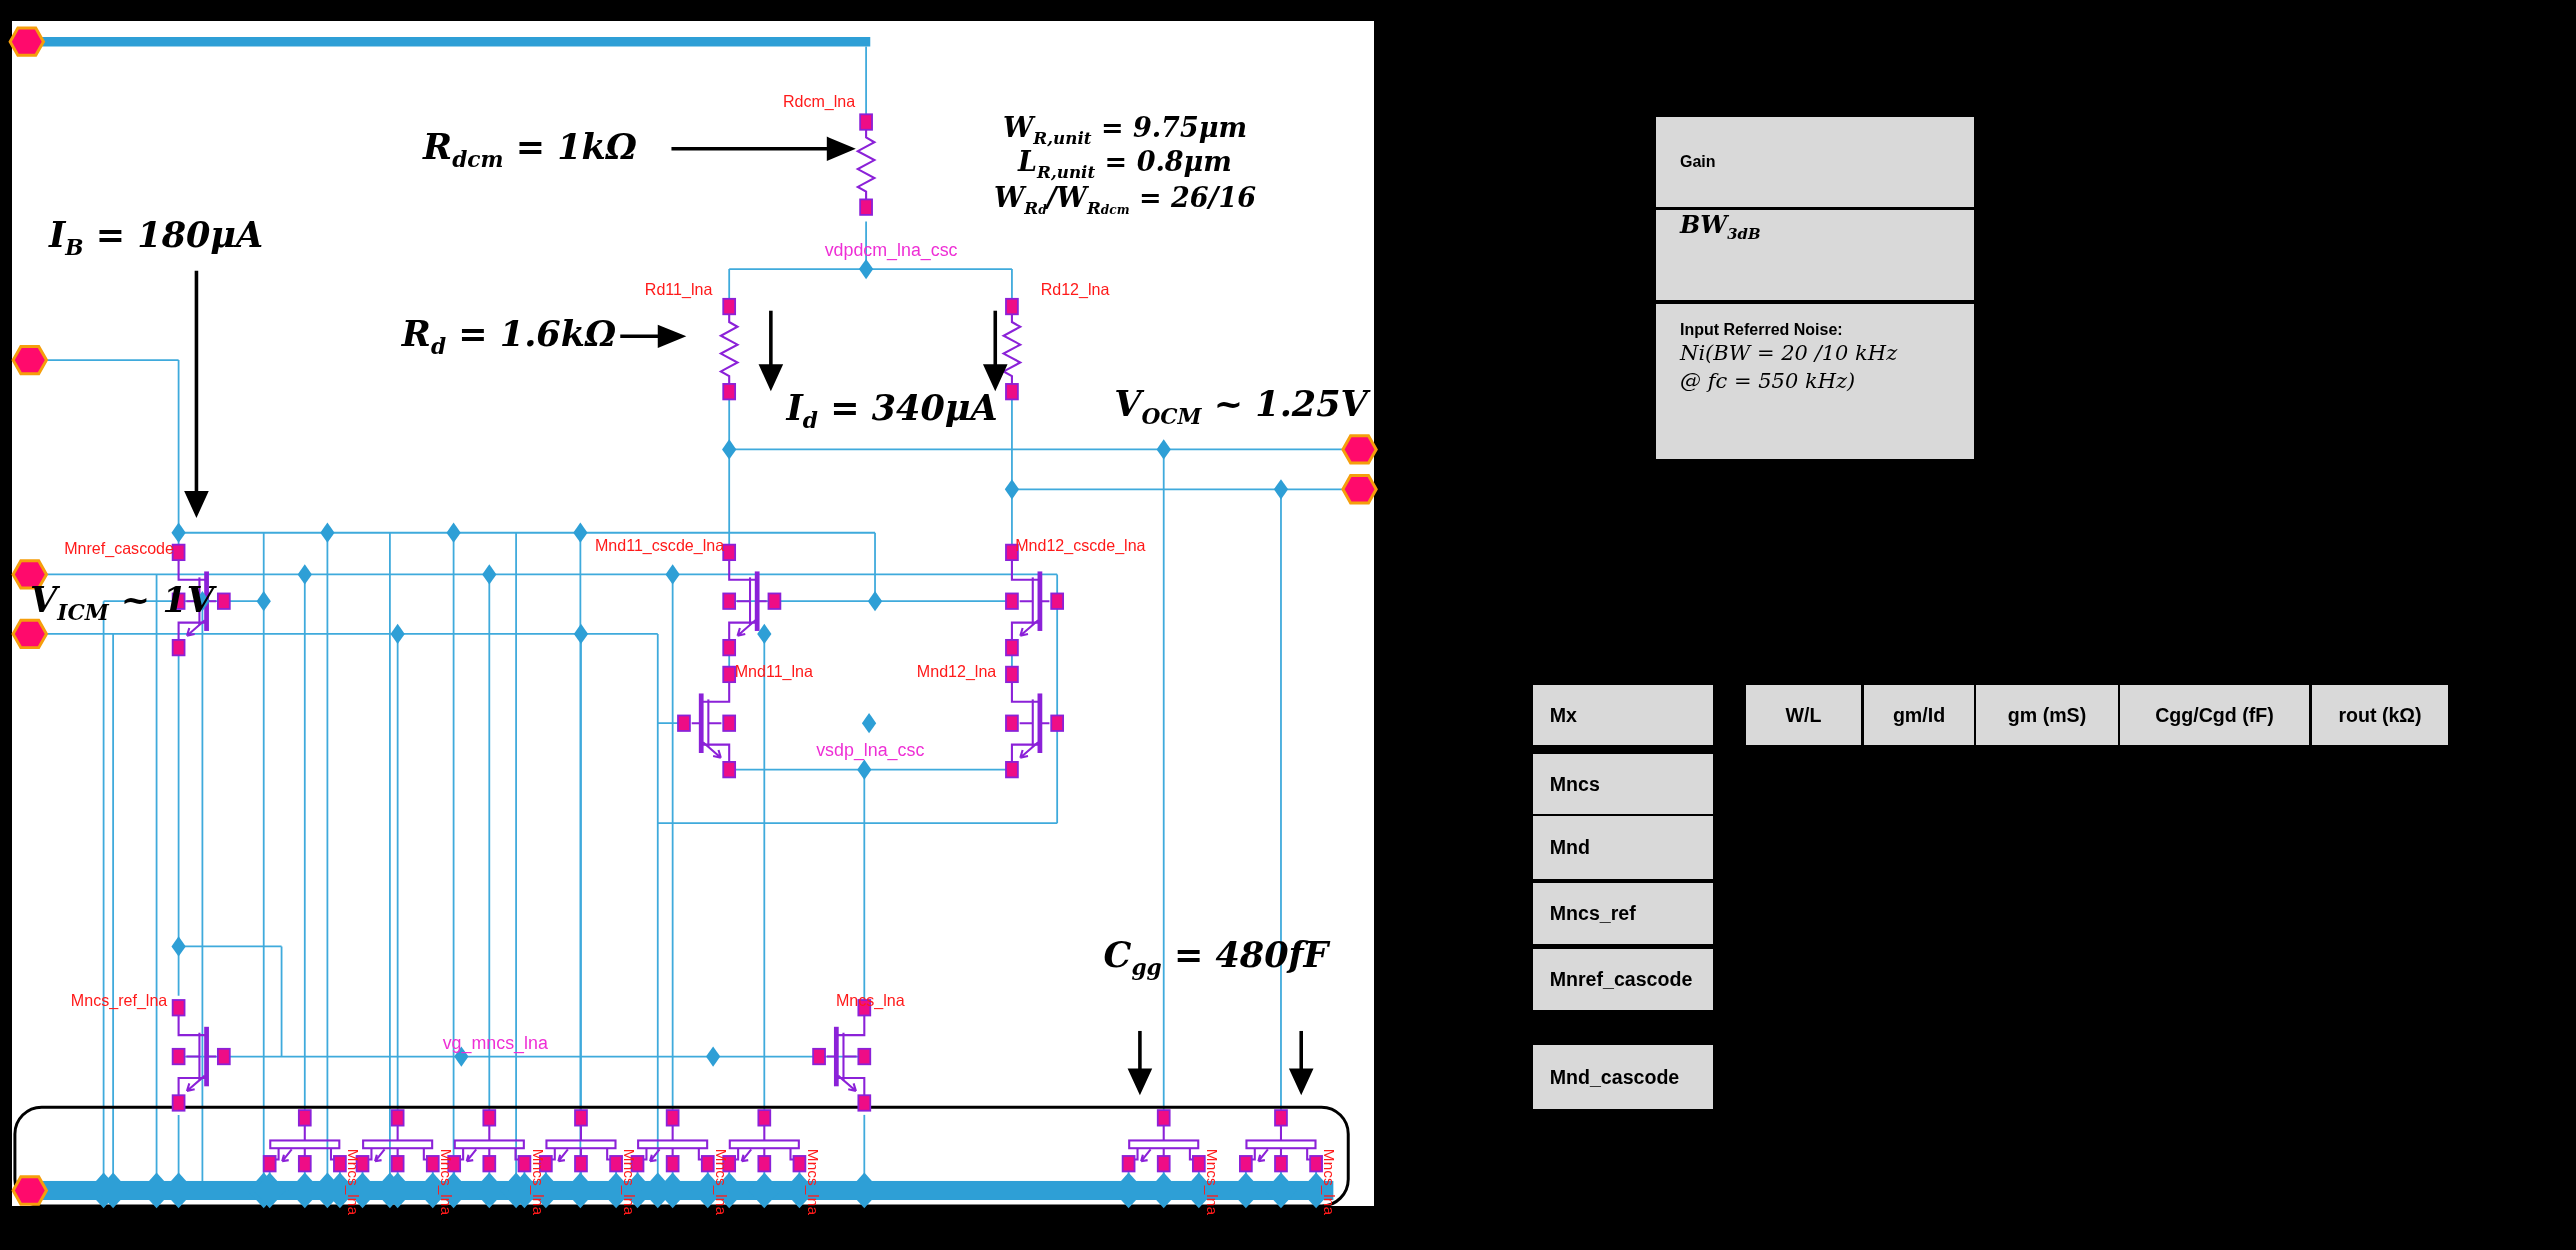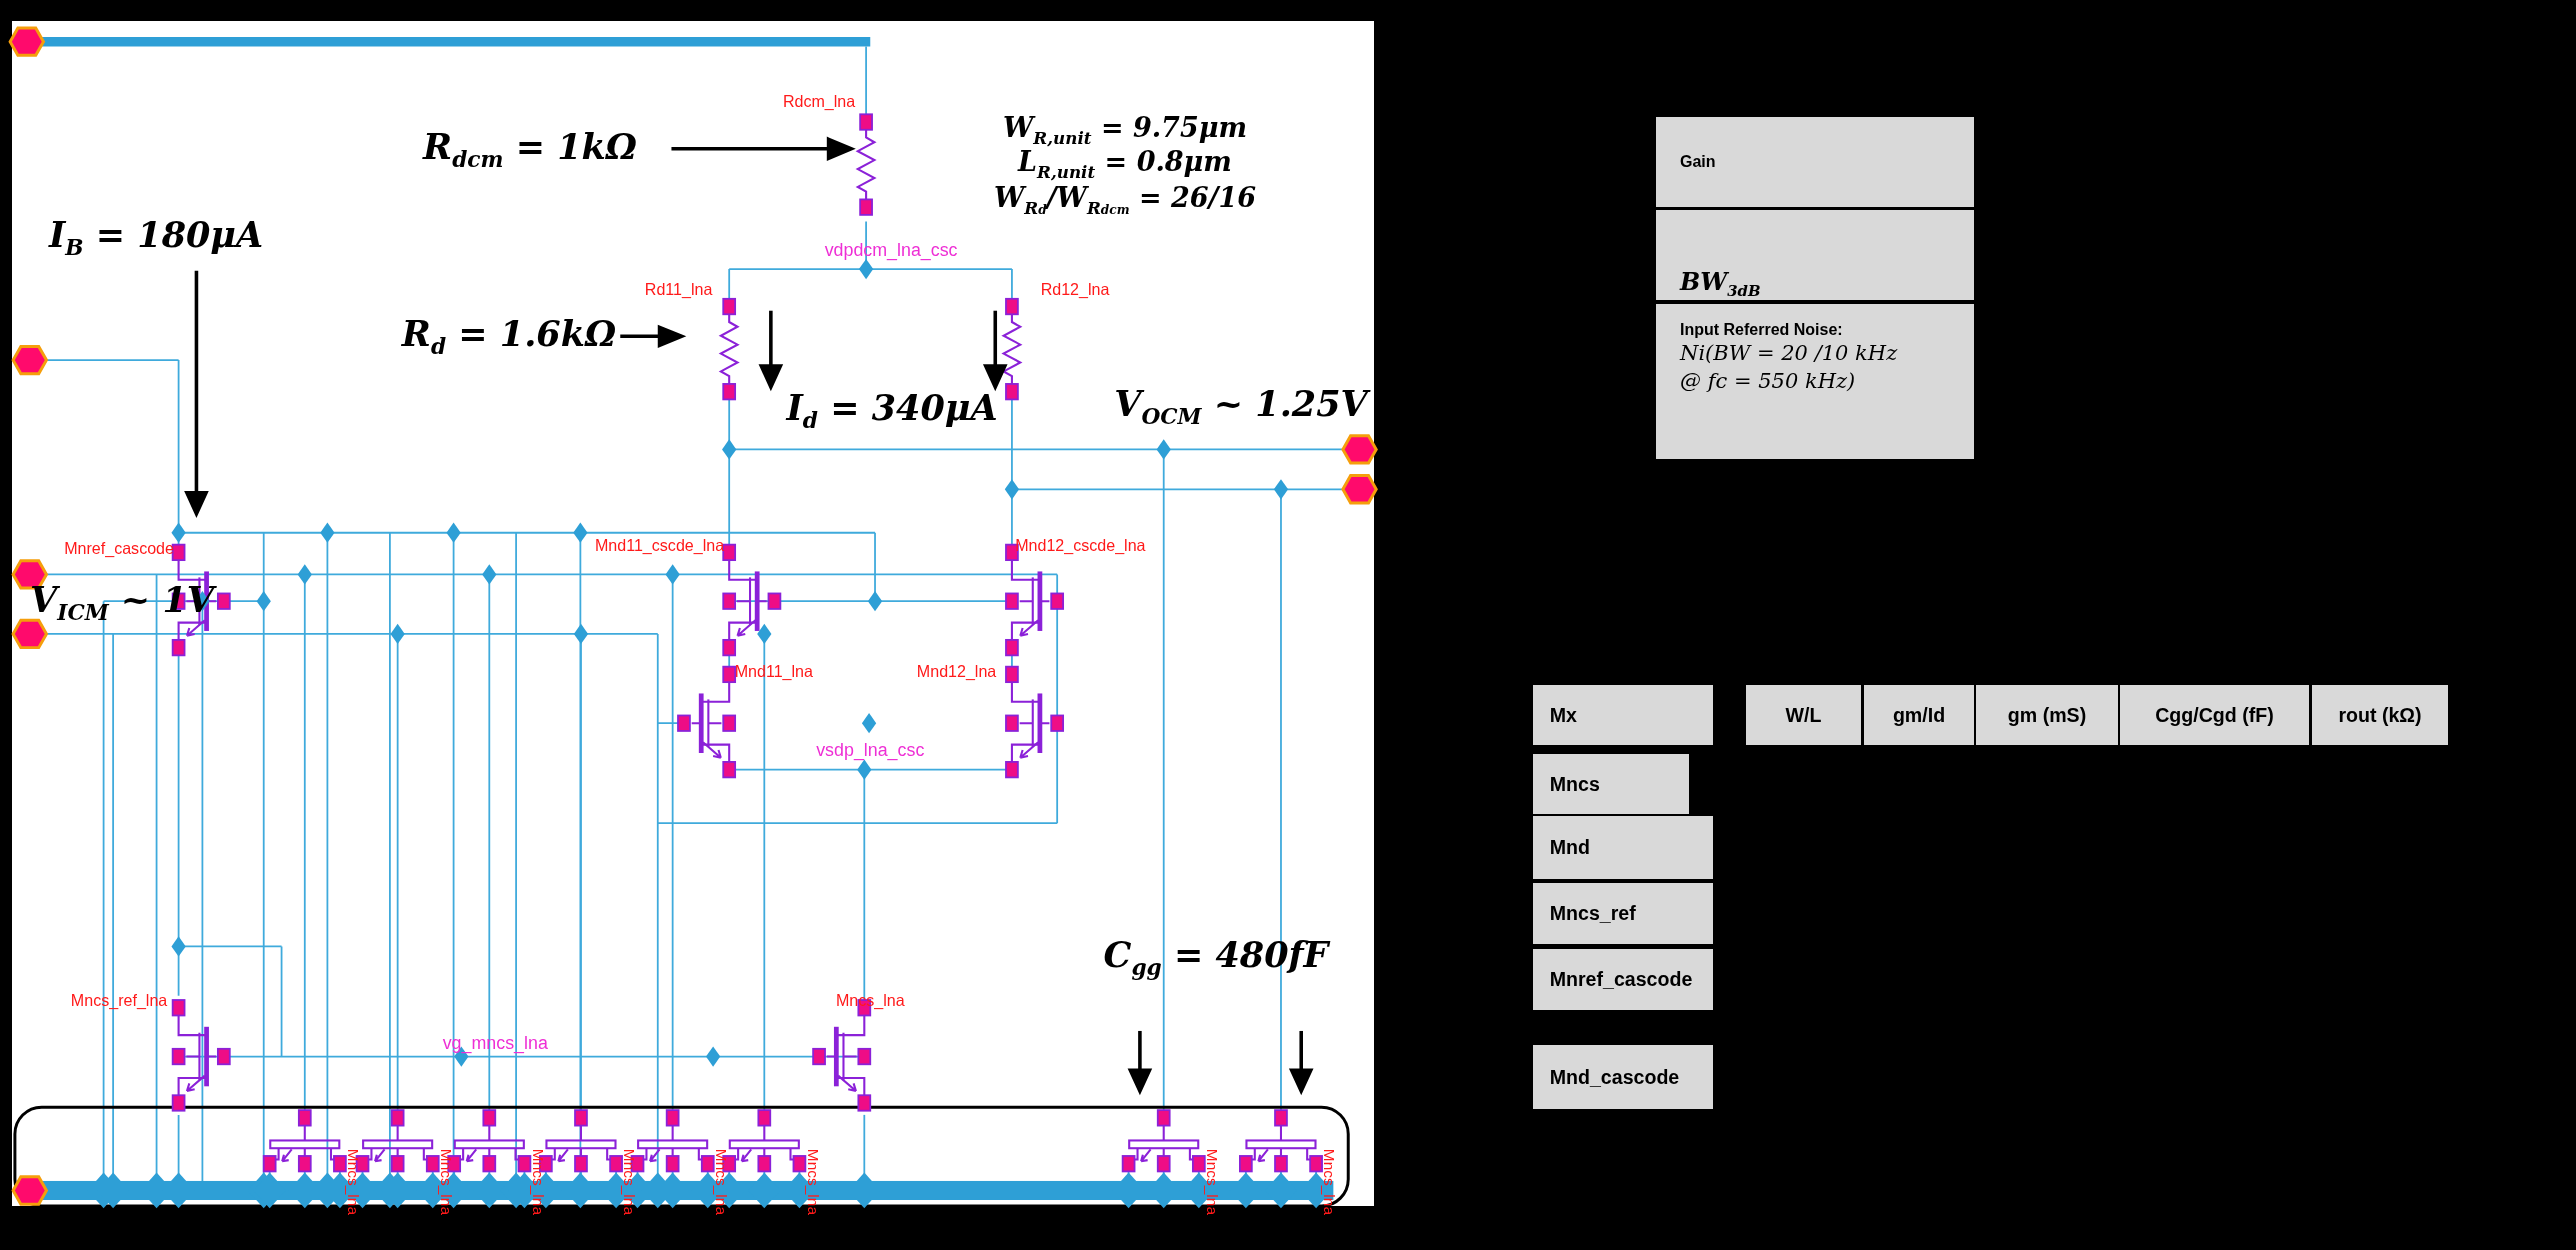--- a/index.html
+++ b/index.html
@@ -320,36 +320,36 @@
   <div class="math sz-big" style="left:1241px;top:406px;"><span>V</span><span class="sub1">OCM</span><span> ~ 1.25V</span></div>
   <div class="math sz-big" style="left:122px;top:602px;"><span>V</span><span class="sub1">ICM</span><span> ~ 1V</span></div>
   <div class="math sz-big" style="left:1216px;top:957px;"><span>C</span><span class="sub1">gg</span><span> = 480fF</span></div>
   <div class="math sz-med" style="left:1125px;top:130px;"><span>W</span><span class="sub1">R,unit</span><span> = 9.75μm</span></div>
   <div class="math sz-med" style="left:1125px;top:164px;"><span>L</span><span class="sub1">R,unit</span><span> = 0.8μm</span></div>
   <div class="math sz-med" style="left:1125px;top:200px;"><span>W</span><span class="sub1">R</span><span class="sub2">d</span><span>/W</span><span class="sub1">R</span><span class="sub2">dcm</span><span> = 26/16</span></div>
 
   <div class="t1row" style="top:115px;height:95px;border-top:2.4px solid #000;display:flex;align-items:center;">
     <span class="t1title t1pad">Gain</span>
   </div>
-  <div class="t1row" style="top:210px;height:93px;display:flex;align-items:flex-end;">
+  <div class="t1row" style="top:210px;height:93px;display:flex;align-items:flex-start;">
     <span class="t1math t1pad"><span>BW</span><span class="sub1">3dB</span></span>
   </div>
   <div class="t1row" style="top:304px;height:158px;">
     <div class="t1title t1pad" style="margin-top:16.7px;">Input Referred Noise:</div>
     <div class="t1line t1pad"><span>N</span><span class="sub1">i</span><span>(BW =  20 /10 kHz</span></div>
     <div class="t1line t1pad"><span>@ fc = 550 kHz)</span></div>
   </div>
 
   <div class="t2cell t2left" style="left:1533px;top:685px;width:180px;height:60px;">Mx</div>
   <div class="t2cell t2center" style="left:1721px;top:685px;width:115px;height:60px;">W/L</div>
   <div class="t2cell t2center" style="left:1839px;top:685px;width:110px;height:60px;">gm/Id</div>
   <div class="t2cell t2center" style="left:1951px;top:685px;width:142px;height:60px;">gm (mS)</div>
   <div class="t2cell t2center" style="left:2095px;top:685px;width:189px;height:60px;">Cgg/Cgd (fF)</div>
   <div class="t2cell t2center" style="left:2287px;top:685px;width:136px;height:60px;">rout (kΩ)</div>
 
-  <div class="t2cell t2left" style="left:1533px;top:754px;width:156px;height:60px;">Mncs</div>
+  <div class="t2cell t2left" style="left:1533px;top:754px;width:180px;height:60px;">Mncs</div>
   <div class="t2cell t2left" style="left:1533px;top:816px;width:180px;height:63px;">Mnd</div>
   <div class="t2cell t2left" style="left:1533px;top:883px;width:180px;height:61px;">Mncs_ref</div>
   <div class="t2cell t2left" style="left:1533px;top:949px;width:180px;height:61px;">Mnref_cascode</div>
   <div class="t2cell t2left" style="left:1533px;top:1013px;width:180px;height:64px;margin-top:32px;">Mnd_cascode</div>
 
 </div>
 
 
 </body></html>

